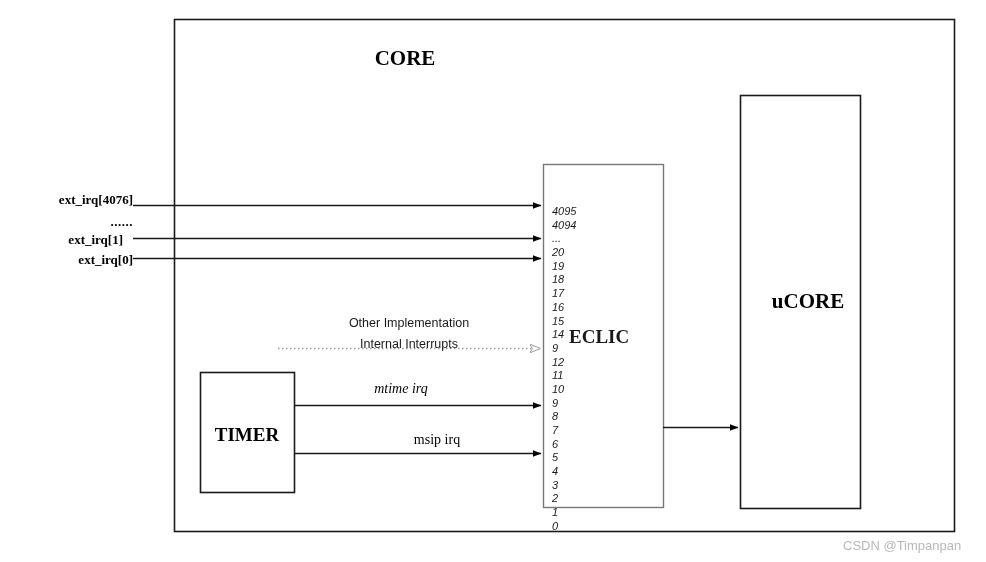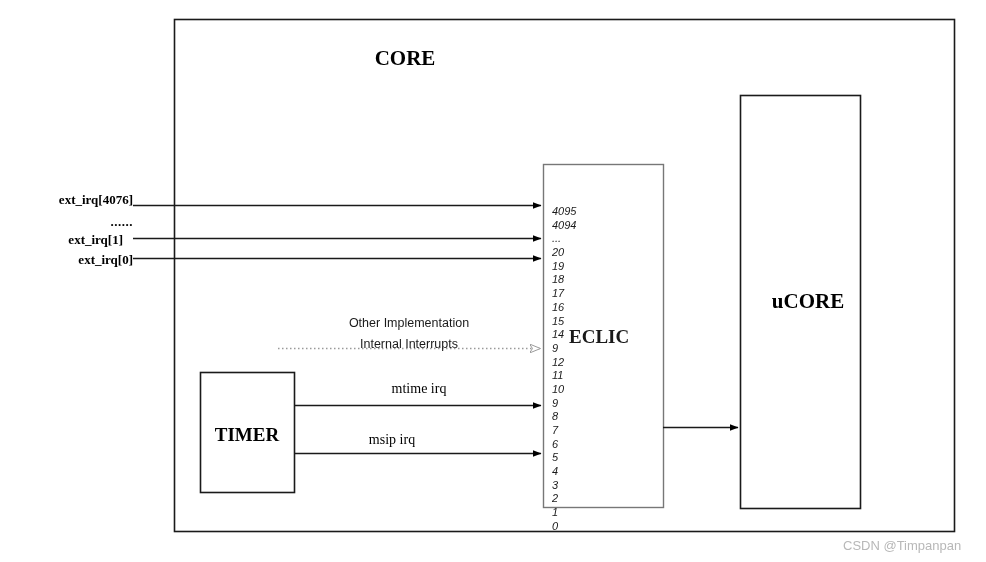--- a/index.html
+++ b/index.html
@@ -142,22 +142,22 @@
   <div class="lbl eclic-title" style="left:569px; top:336px;">ECLIC</div>
 
   <div class="lbl sig-label" style="left:0px; top:199px; width:133px;">ext_irq[4076]</div>
   <div class="lbl dots-label" style="left:0px; top:221px; width:133px;">......</div>
   <div class="lbl sig-label" style="left:12px; top:239px; width:111px;">ext_irq[1]</div>
   <div class="lbl sig-label" style="left:0px; top:259px; width:133px;">ext_irq[0]</div>
 
   <div class="lbl internal-label" style="left:409px; top:323px;">Other Implementation</div>
   <div class="lbl internal-label" style="left:409px; top:344px;">Internal Interrupts</div>
 
-  <div class="lbl irq-arrow-label" style="left:419px; top:389px;">mtime irq</div>
-  <div class="lbl irq-arrow-label" style="left:392px; top:440px;">msip irq</div>
+  <div class="lbl irq-arrow-label" style="left:401px; top:389px;font-style:italic;">mtime irq</div>
+  <div class="lbl irq-arrow-label" style="left:437px; top:440px;">msip irq</div>
 
   <div class="num-col" id="eclic-lines" style="left:552px; top:205px;">
       <div>4095</div>
       <div>4094</div>
       <div>...</div>
       <div>20</div>
       <div>19</div>
       <div>18</div>
       <div>17</div>
       <div>16</div>

